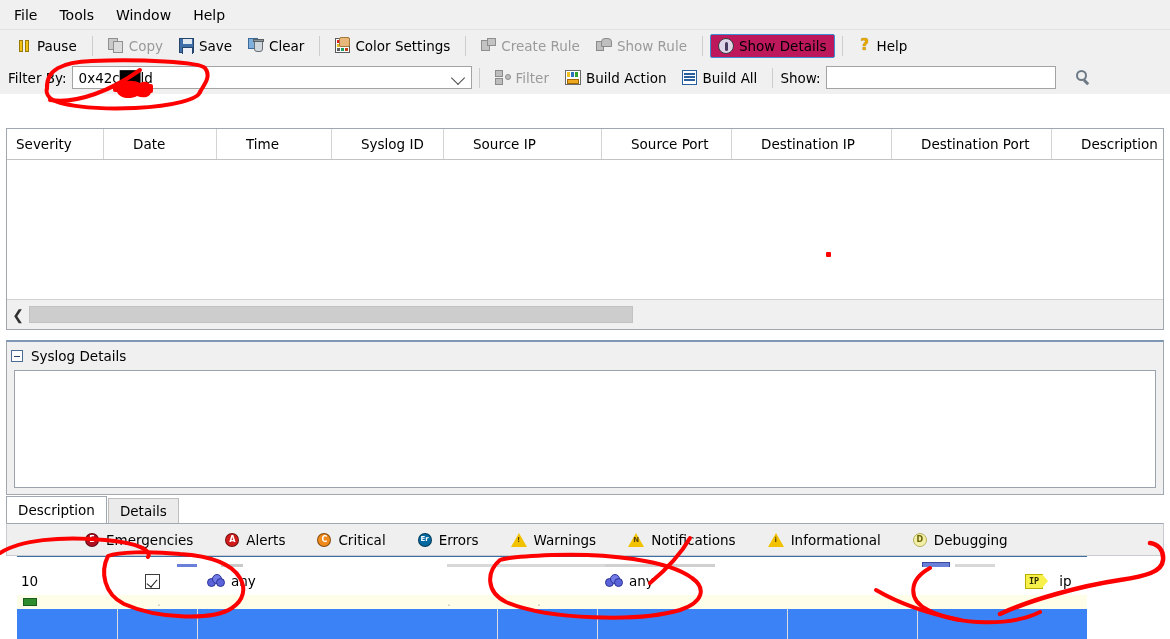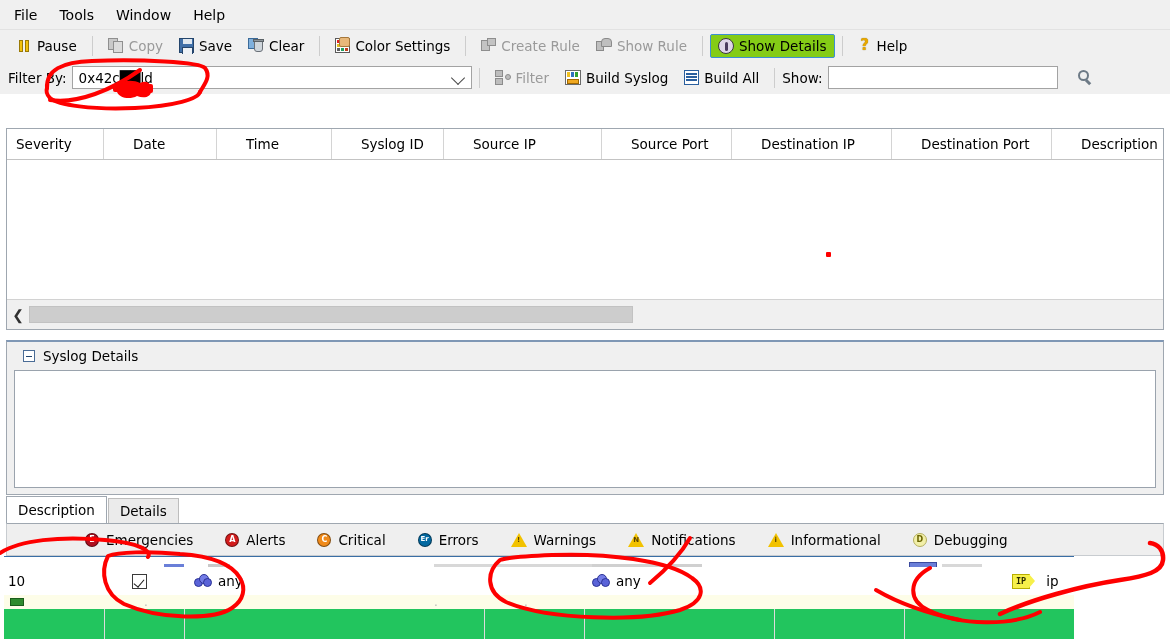--- a/index.html
+++ b/index.html
@@ -14,21 +14,21 @@
   #app{position:relative;width:1170px;height:639px;}
 
   
   .menubar{height:29px;background:#f0f0f0;display:flex;align-items:center;padding-left:14px;box-sizing:border-box;}
   .menu-item{font-size:14px;padding:2px 13px 2px 0;margin-right:9px;color:#000;cursor:default;}
 
   
   .toolbar{height:32px;background:#f0f0f0;border-top:1px solid #e2e2e2;display:flex;align-items:center;padding-left:10px;box-sizing:border-box;}
   .tb-btn{display:flex;align-items:center;gap:5px;padding:3px 7px;font-size:13.5px;white-space:nowrap;cursor:default;border:1px solid transparent;border-radius:2px;}
   .tb-btn.disabled{color:#9a9a9a;}
-  .tb-btn.active{background:#84cc16;border:1px solid #3c8fd4;align-items:center;}
+  .tb-btn.active{background:#be185d;border:1px solid #3c8fd4;align-items:center;}
   .tb-sep{width:1px;height:20px;background:#cdcdcd;margin:0 7px;}
 
   
   .ic{display:inline-block;position:relative;flex:0 0 auto;}
   .ic-pause{width:14px;height:14px;}
   .ic-pause i{position:absolute;top:1px;width:4px;height:12px;background:#f2c10d;border:1px solid #9a7a06;box-sizing:border-box;}
   .ic-pause i:nth-child(1){left:1px;}
   .ic-pause i:nth-child(2){left:7px;}
 
   .ic-copy{width:16px;height:15px;}
@@ -96,40 +96,40 @@
   .gh{display:flex;align-items:center;padding-left:9px;font-size:13.5px;border-right:1px solid #d4d4d4;box-sizing:border-box;white-space:nowrap;cursor:default;}
   .grid-body{height:139px;background:#fff;position:relative;}
   .reddot{position:absolute;width:5px;height:5px;background:#fe0000;border-radius:1px;}
   .hscroll{position:absolute;left:0;bottom:0;width:100%;height:30px;background:#f0f0f0;border-top:1px solid #d2d2d2;display:flex;align-items:center;box-sizing:border-box;}
   .hs-arrow{width:22px;text-align:center;font-size:14px;color:#303030;}
   .hs-thumb{height:17px;background:#cdcdcd;border:1px solid #c2c2c2;box-sizing:border-box;}
   .hs-track{flex:1;height:17px;background:#f0f0f0;}
 
   
   .sd-panel{position:absolute;left:6px;top:340px;width:1158px;height:155px;border:1px solid #9fa7b0;border-top:2px solid #7f97b5;background:#f0f0f0;box-sizing:border-box;}
-  .sd-head{height:28px;display:flex;align-items:center;padding-left:16px;font-size:13.5px;}
+  .sd-head{height:28px;display:flex;align-items:center;padding-left:4px;font-size:13.5px;}
   .sd-expander{width:12px;height:12px;border:1px solid #4a6c96;background:#fff;margin-right:8px;position:relative;box-sizing:border-box;}
   .sd-expander:after{content:"";position:absolute;left:2px;top:4.5px;width:6px;height:1.5px;background:#21456e;}
   .sd-body{position:absolute;left:7px;top:28px;width:1142px;height:118px;background:#fff;border:1px solid #9aa3ad;box-sizing:border-box;}
 
   
   .tabs{position:absolute;left:6px;top:496px;width:1158px;height:27px;display:flex;align-items:flex-end;}
   .tab{height:25px;display:flex;align-items:center;padding:0 11px;font-size:13.5px;background:#ebebeb;border:1px solid #bdbdbd;border-bottom:none;box-sizing:border-box;margin-right:1px;cursor:default;}
   .tab.active{background:#fff;height:27px;border-color:#9fa7b0;}
 
   
   .legend{position:absolute;left:6px;top:523px;width:1158px;height:33px;background:#efefef;border:1px solid #c8ccd0;border-top:1px solid #9fa7b0;display:flex;align-items:center;box-sizing:border-box;}
   .leg{display:flex;align-items:center;gap:7px;font-size:13.5px;white-space:nowrap;cursor:default;}
   .sev{width:14px;height:14px;flex:0 0 auto;position:relative;display:flex;align-items:center;justify-content:center;font-size:8px;font-weight:bold;line-height:1;box-sizing:border-box;}
   .sev.circ{border-radius:50%;border:1px solid rgba(0,0,0,.45);color:#fff;}
   .sev.tri{width:0;height:0;border-left:8px solid transparent;border-right:8px solid transparent;border-bottom:14px solid #f2c200;}
   .sev.tri span{position:absolute;left:-3px;top:4px;width:6px;text-align:center;color:#5a4300;font-size:7px;font-weight:bold;}
 
   
-  .bottom{position:absolute;left:4px;top:556px;width:1070px;height:83px;background:#22c55e;overflow:hidden;}
+  .bottom{position:absolute;left:17px;top:556px;width:1070px;height:83px;background:#3b82f6;overflow:hidden;}
   .bcol{position:absolute;top:0;bottom:0;border-right:1px solid #dcdcdc;}
   .brow{position:absolute;left:0;width:1170px;display:flex;align-items:center;}
   .brow.r0{top:0;height:11px;background:#fff;border-top:1px solid #3a6ea5;}
   .brow.r1{top:11px;height:28px;background:#fff;}
   .brow.r2{top:39px;height:14px;background:#fdfde8;}
   .cell{position:absolute;display:flex;align-items:center;gap:6px;font-size:13.5px;height:100%;}
   .chk{width:15px;height:15px;border:1.4px solid #3a3a3a;background:#fff;position:relative;box-sizing:border-box;}
   .chk:after{content:"";position:absolute;left:3px;top:2px;width:5px;height:9px;border-right:1.7px solid #1a1a1a;border-bottom:1.7px solid #1a1a1a;transform:rotate(40deg);}
   .cloud{width:18px;height:14px;position:relative;flex:0 0 auto;}
   .cloud i{position:absolute;background:#5a63d8;border:1px solid #2b3396;border-radius:50%;box-sizing:border-box;}
@@ -263,21 +263,21 @@
       <span class="tb-label">Filter</span>
     </div>
 
     <div class="tb-btn">
       <span class="ic ic-build">
         <i style="left:1px;top:1px;width:3px;height:5px;background:#f0c020;"></i>
         <i style="left:5px;top:1px;width:3px;height:5px;background:#3070c0;"></i>
         <i style="left:9px;top:1px;width:3px;height:5px;background:#30a030;"></i>
         <i style="left:1px;top:8px;width:12px;height:5px;background:#f0a820;border:1px solid #a06800;box-sizing:border-box;"></i>
       </span>
-      <span class="tb-label">Build Syslog</span>
+      <span class="tb-label">Build Action</span>
     </div>
 
     <div class="tb-btn">
       <span class="ic ic-showall">
         <i style="top:2px;width:11px;"></i>
         <i style="top:5px;width:11px;"></i>
         <i style="top:8px;width:11px;"></i>
       </span>
       <span class="tb-label">Build All</span>
     </div>

